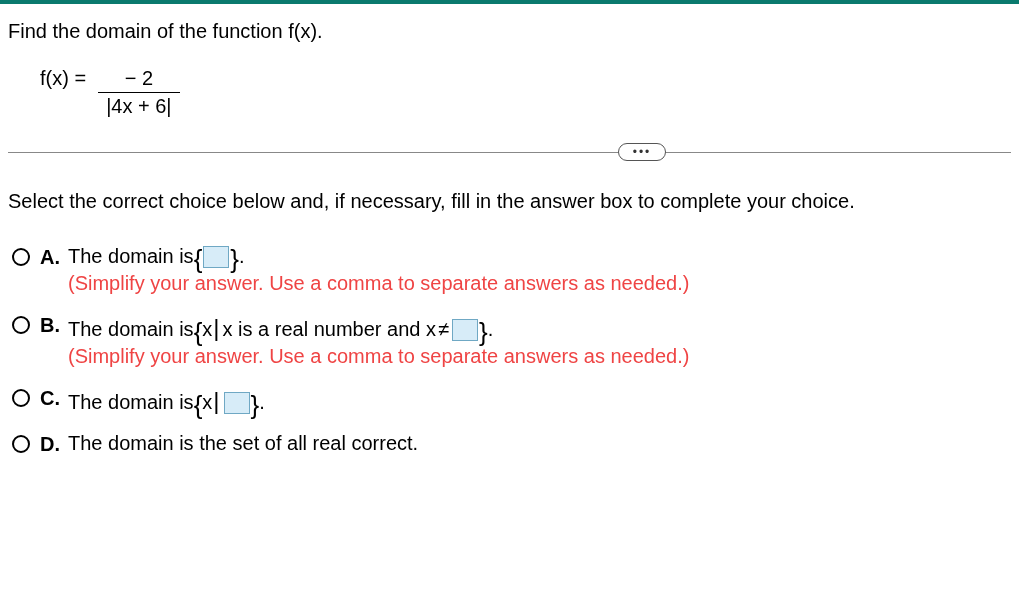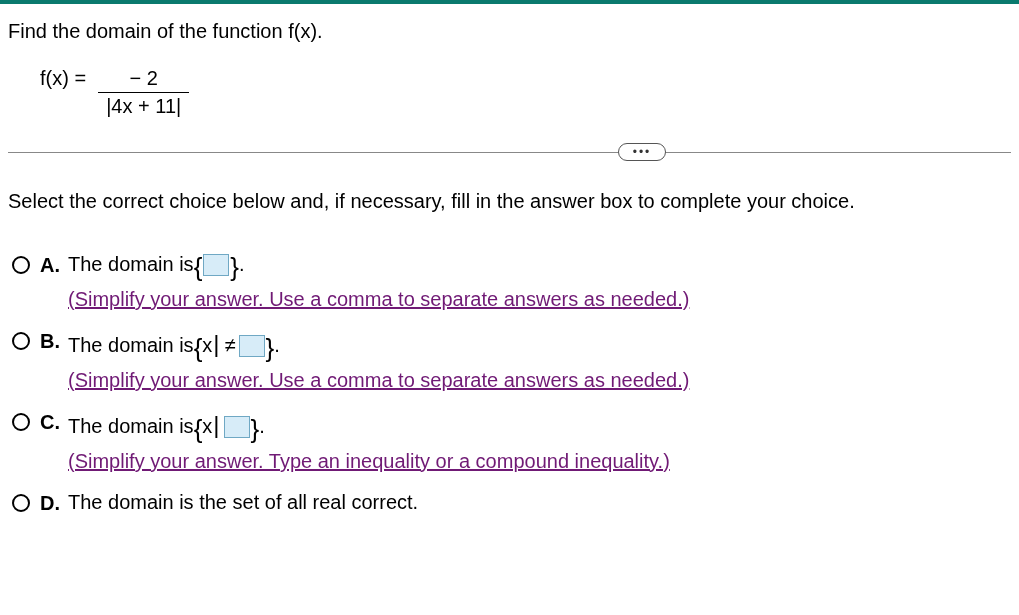--- a/index.html
+++ b/index.html
@@ -70,21 +70,21 @@
       display: flex;
       align-items: center;
       justify-content: center;
       letter-spacing: 2px;
       font-size: 12px;
       color: #333;
       cursor: pointer;
     }
     .select-text {
       font-size: 20px;
-      margin-bottom: 40px;
+      margin-bottom: 32px;
     }
     .choice {
       display: flex;
       align-items: flex-start;
       margin-bottom: 18px;
       padding-left: 4px;
     }
     .radio {
       width: 18px;
       height: 18px;
@@ -105,24 +105,23 @@
     .choice-body {
       flex: 1;
     }
     .choice-main {
       font-size: 20px;
       display: flex;
       align-items: flex-end;
       flex-wrap: wrap;
     }
     .choice-hint {
-      color: #701a75;
-      font-size: 20px;
-      margin-top: 12px;
-      text-decoration: underline;
+      color: #ef4444;
+      font-size: 20px;
+      margin-top: 4px;
     }
     .brace {
       font-size: 26px;
       line-height: 20px;
       position: relative;
       top: 1px;
     }
     .answer-box {
       display: inline-block;
       width: 26px;
@@ -147,21 +146,21 @@
 <body>
 
 <div class="content">
 
   <div class="question-text">Find the domain of the function f(x).</div>
 
   <div class="equation">
     <span class="eq-lhs">f(x) =</span>
     <span class="fraction">
       <span class="numer">− 2</span>
-      <span class="denom">|4x + 11|</span>
+      <span class="denom">|4x + 6|</span>
     </span>
   </div>
 
   <div class="divider-row">
     <div class="hr-line"></div>
     <div class="ellipsis-pill">•••</div>
   </div>
 
   <div class="select-text">Select the correct choice below and, if necessary, fill in the answer box to complete your choice.</div>
 
@@ -182,20 +181,21 @@
 
   <div class="choice">
     <div class="radio"></div>
     <div class="choice-label">B.</div>
     <div class="choice-body">
       <div class="choice-main">
         <span>The domain is </span>
         <span class="brace">{</span>
         <span>x</span>
         <span class="pipe">|</span>
+        <span> x is a real number and x</span>
         <span class="ne">≠</span>
         <span class="answer-box"></span>
         <span class="brace">}</span>
         <span>.</span>
       </div>
       <div class="choice-hint">(Simplify your answer. Use a comma to separate answers as needed.)</div>
     </div>
   </div>
 
   <div class="choice">
@@ -204,21 +204,20 @@
     <div class="choice-body">
       <div class="choice-main">
         <span>The domain is </span>
         <span class="brace">{</span>
         <span>x</span>
         <span class="pipe">|</span>
         <span class="answer-box"></span>
         <span class="brace">}</span>
         <span>.</span>
       </div>
-      <div class="choice-hint">(Simplify your answer. Type an inequality or a compound inequality.)</div>
     </div>
   </div>
 
   <div class="choice">
     <div class="radio"></div>
     <div class="choice-label">D.</div>
     <div class="choice-body">
       <div class="choice-main">
         <span>The domain is the set of all real correct.</span>
       </div>

